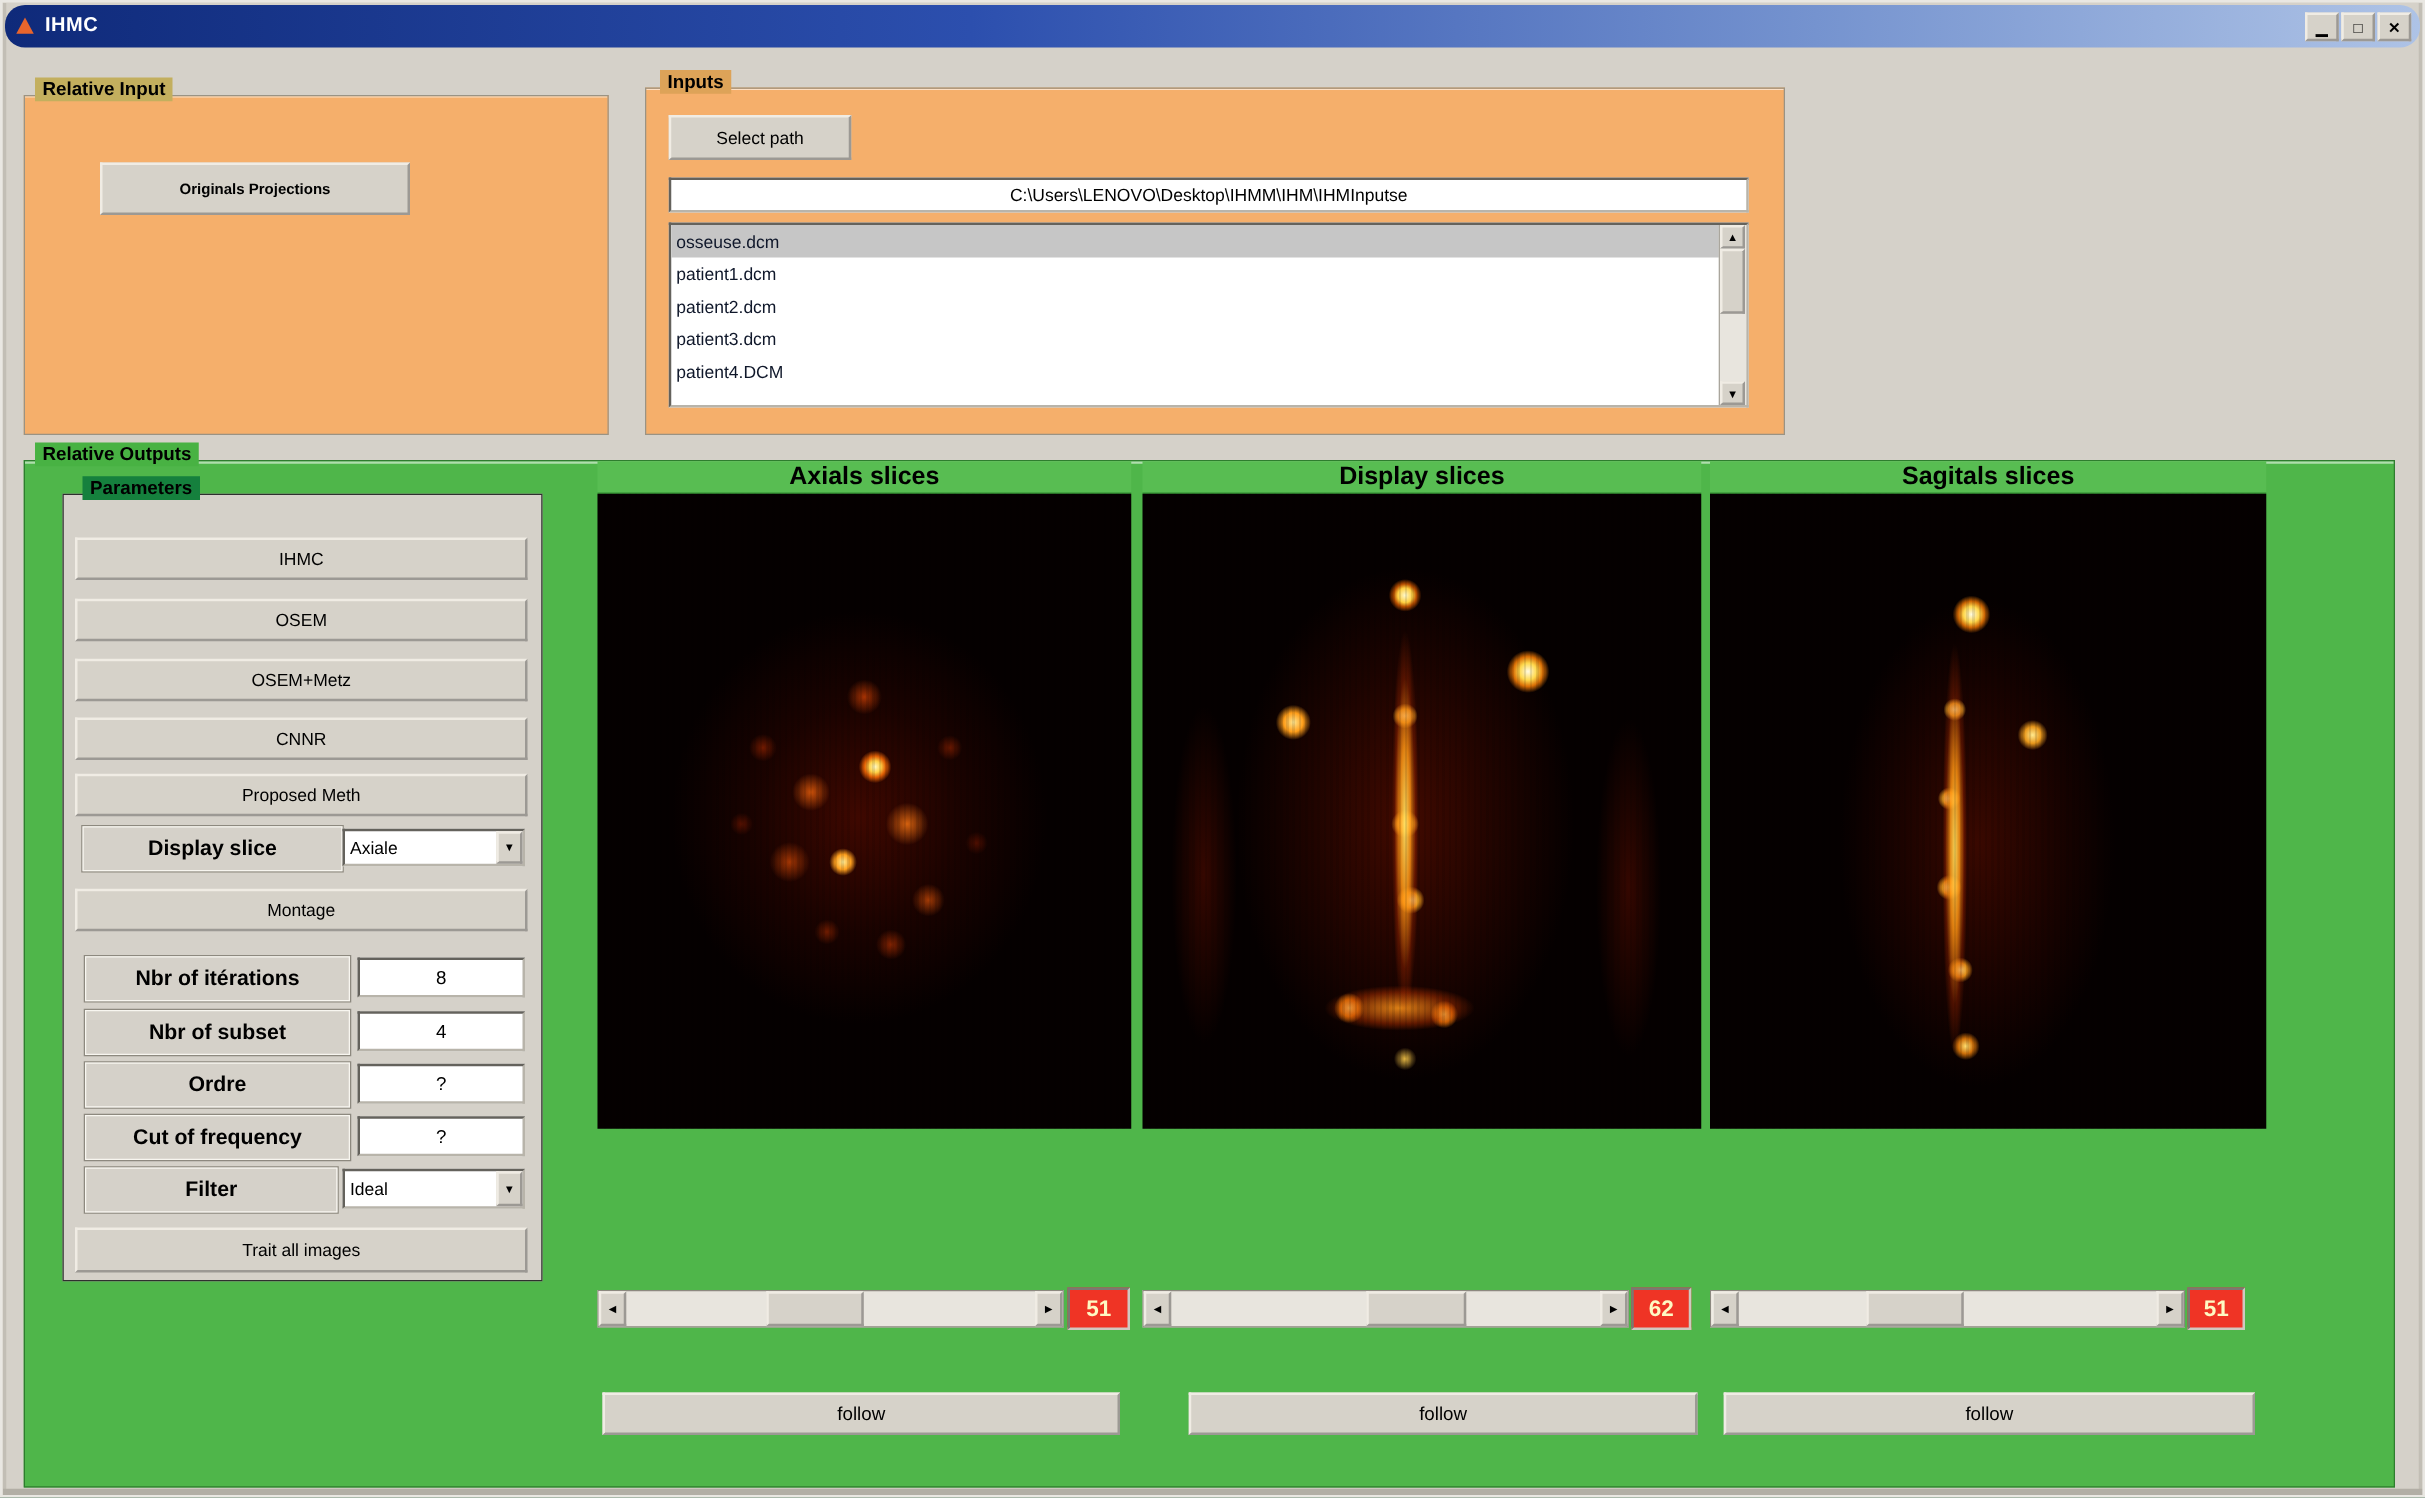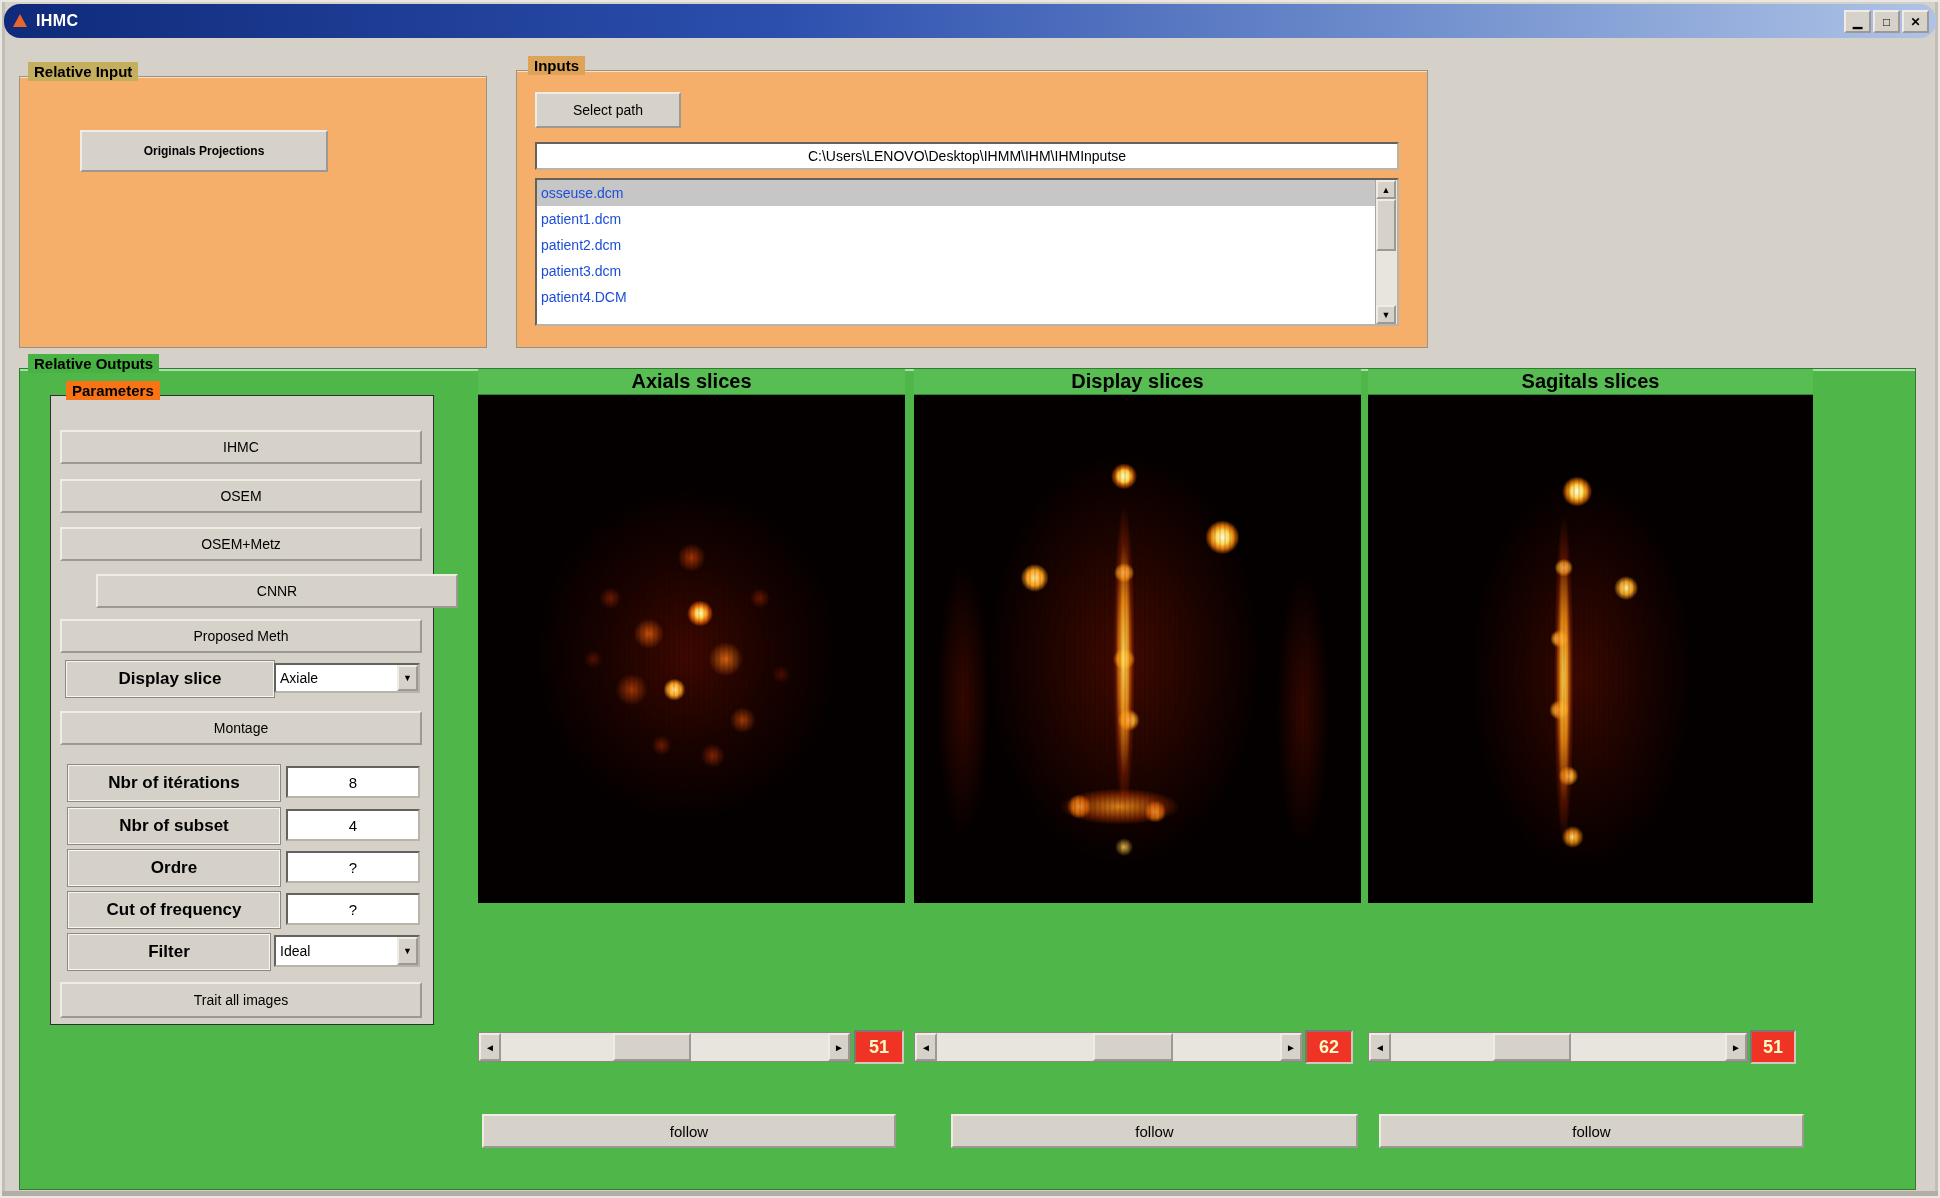--- a/index.html
+++ b/index.html
@@ -33,21 +33,21 @@
   .panel-gray{background:#D5D1C9;border:1px solid #2f2f2f;}
   .lbl{position:absolute;background:#D5D1C9;border:1px solid #f8f6f0;box-shadow:0 0 0 1px #8d897f;
        font-weight:bold;font-size:17px;color:#000;display:flex;align-items:center;justify-content:center;}
   .dd{position:absolute;background:#fff;border:2px inset #b8b4aa;box-sizing:border-box;}
   .ddtext{position:absolute;left:4px;top:0;bottom:0;display:flex;align-items:center;font-size:14px;color:#000;}
   .ddbtn{position:absolute;right:0;top:0;bottom:0;width:21px;background:#D6D2C9;border:2px outset #f0ece4;
          display:flex;align-items:center;justify-content:center;font-size:9px;color:#000;box-sizing:border-box;}
 
   
   .listbox{position:absolute;background:#fff;border:2px inset #b8b4aa;overflow:hidden;box-sizing:border-box;}
-  .list-item{height:26px;line-height:26px;padding-left:4px;font-size:14px;color:#1d4ed8;white-space:nowrap;}
+  .list-item{height:26px;line-height:26px;padding-left:4px;font-size:14px;color:#0f172a;white-space:nowrap;}
   .list-item.selected{background:#C6C6C6;}
   .vscroll{position:absolute;right:0;top:0;bottom:0;width:21px;background:#e8e5de;border-left:1px solid #aaa69d;}
   .vs-arrow{position:absolute;left:0;width:20px;height:19px;background:#D6D2C9;border:2px outset #f0ece4;
             display:flex;align-items:center;justify-content:center;font-size:9px;box-sizing:border-box;}
   .vs-thumb{position:absolute;left:0;width:20px;background:#D6D2C9;border:2px outset #f0ece4;box-sizing:border-box;}
 
   
   .vhead{position:absolute;top:367px;height:25px;background:#58BD52;border-bottom:1px solid #2f8a2f;
          display:flex;align-items:center;justify-content:center;font-weight:bold;font-size:20px;color:#000;}
   .simg{position:absolute;top:393px;height:508px;background-color:#050000;}
@@ -140,26 +140,26 @@
       <div class="vs-arrow" style="top:0;">▲</div>
       <div class="vs-thumb" style="top:19px;height:52px;"></div>
       <div class="vs-arrow" style="bottom:0;">▼</div>
     </div>
   </div>
 
   <div class="panel panel-green" style="left:17px;top:366px;width:1897px;height:822px;"></div>
   <span class="chip" style="left:26px;top:352px;background:#48B243;">Relative Outputs</span>
 
   <div class="panel panel-gray" style="left:48px;top:393px;width:384px;height:630px;"></div>
-  <span class="chip" style="left:64px;top:379px;background:#f97316;">Parameters</span>
+  <span class="chip" style="left:64px;top:379px;background:#15803d;">Parameters</span>
 
   <button class="btn" style="left:58px;top:428px;width:362px;height:34px;">IHMC</button>
   <button class="btn" style="left:58px;top:477px;width:362px;height:34px;">OSEM</button>
   <button class="btn" style="left:58px;top:525px;width:362px;height:34px;">OSEM+Metz</button>
-  <button class="btn" style="left:58px;top:572px;width:362px;height:34px;margin-left:36px;">CNNR</button>
+  <button class="btn" style="left:58px;top:572px;width:362px;height:34px;">CNNR</button>
   <button class="btn" style="left:58px;top:617px;width:362px;height:34px;">Proposed Meth</button>
 
   <div class="lbl" style="left:64px;top:659px;width:206px;height:34px;">Display slice</div>
   <div class="dd" style="left:272px;top:661px;width:146px;height:30px;">
     <span class="ddtext">Axiale</span>
     <span class="ddbtn">▼</span>
   </div>
 
   <button class="btn" style="left:58px;top:709px;width:362px;height:34px;">Montage</button>
 

